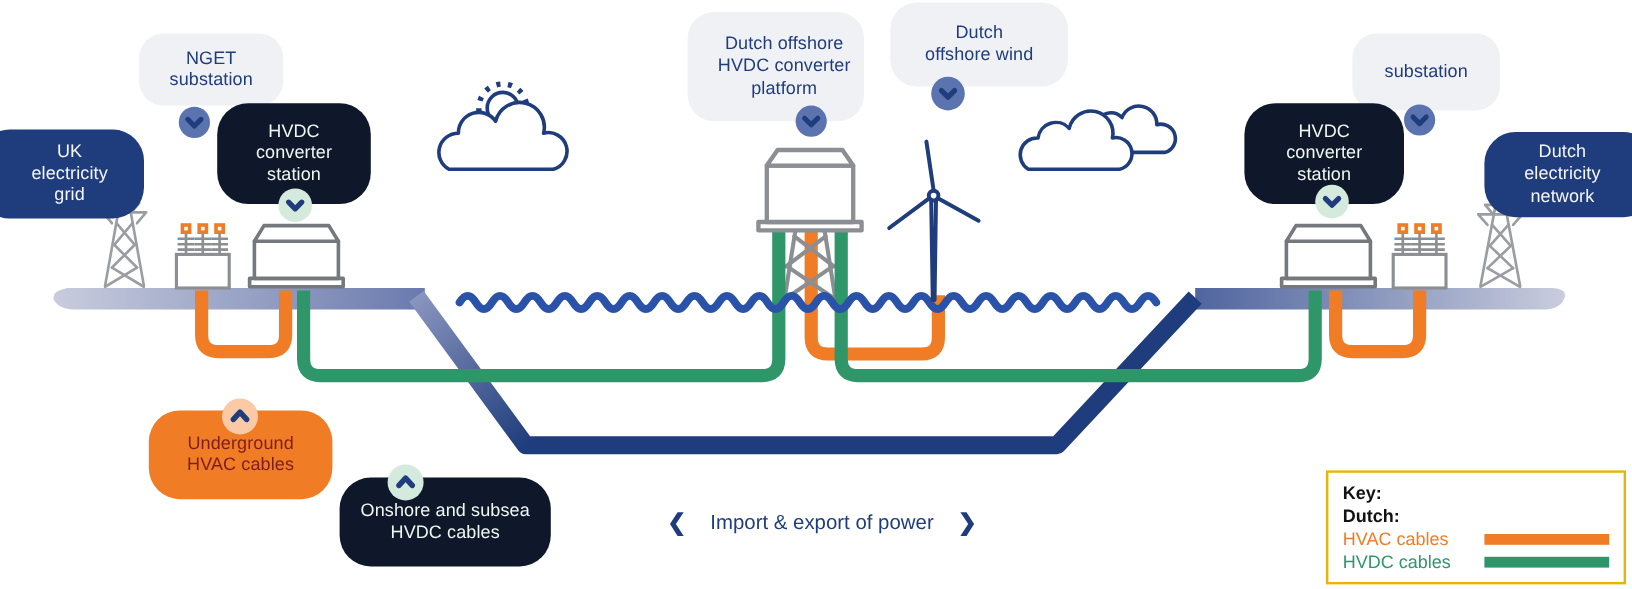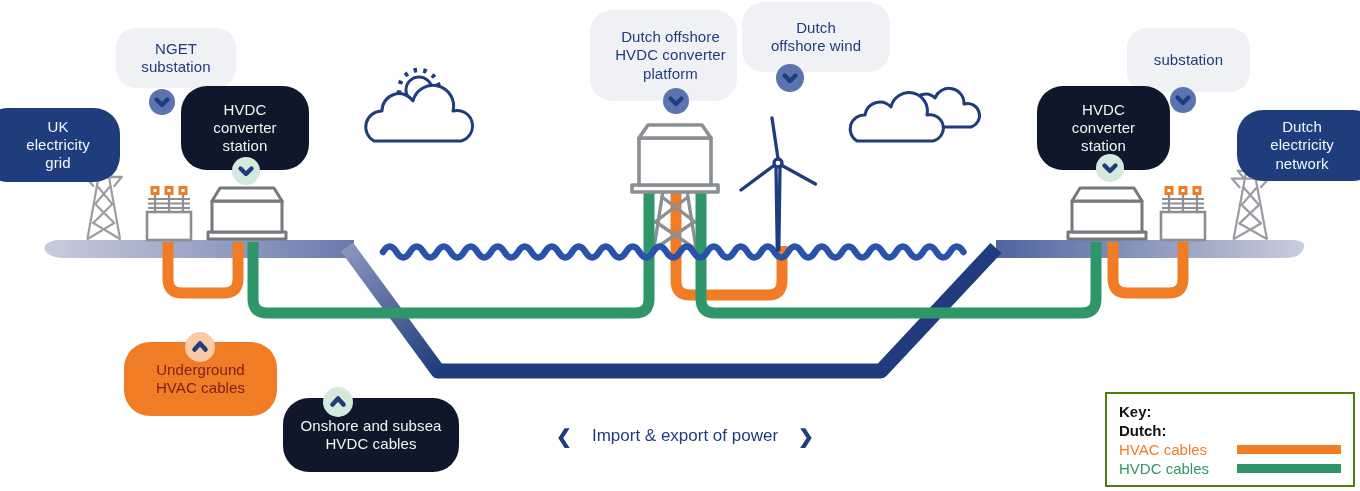--- a/index.html
+++ b/index.html
@@ -14,21 +14,21 @@
     box-sizing:border-box;
   }
   .bubble.gray{background:#f0f1f4;color:#1f3d7c;}
   .bubble.navy{background:#1f3d7c;color:#f4f6fb;}
   .bubble.green{background:#0f172a;color:#eef7f1;}
   .bubble.orange{background:#f07d26;color:#7f1d1d;}
 
   .b-nget{left:116px;top:28px;width:120px;height:60px;border-radius:20px;}
   .b-uk{left:-18px;top:108px;width:138px;height:74px;border-radius:26px;padding-left:14px;}
   .b-hvdc-l{left:181px;top:86px;width:128px;height:84px;border-radius:26px;}
-  .b-platform{left:590px;top:10px;width:147px;height:91px;border-radius:22px;padding-left:14px;}
+  .b-platform{left:573px;top:10px;width:147px;height:91px;border-radius:22px;padding-left:14px;}
   .b-wind{left:742px;top:2px;width:148px;height:70px;border-radius:22px;}
   .b-sub-r{left:1127px;top:28px;width:123px;height:64px;border-radius:20px;}
   .b-hvdc-r{left:1037px;top:86px;width:133px;height:84px;border-radius:26px;}
   .b-dutch{left:1237px;top:110px;width:142px;height:71px;border-radius:26px;padding-right:12px;}
   .b-hvac{left:124px;top:342px;width:153px;height:74px;border-radius:26px;}
   .b-onshore{left:241px;top:398px;width:176px;height:74px;border-radius:26px;margin-left:42px;}
 
   .marker{position:absolute;z-index:3;border-radius:50%;display:flex;align-items:center;justify-content:center;}
   .marker.slate{background:#5b74b0;}
   .marker.mint{background:#d4eadd;}
@@ -47,21 +47,21 @@
 
   .caption{
     position:absolute;z-index:2;left:555px;top:420px;width:260px;height:32px;
     display:flex;align-items:center;justify-content:center;gap:20px;
     color:#1f3d7c;font-size:17px;
   }
   .caption .chev{font-size:19px;font-weight:700;color:#1f3d7c;}
 
   .keybox{
     position:absolute;z-index:2;left:1105px;top:392px;width:250px;height:95px;
-    border:2px solid #4d7c0f;background:#fff;box-sizing:border-box;
+    border:2px solid #eab308;background:#fff;box-sizing:border-box;
     padding:8px 12px 0 12px;font-size:15px;line-height:19px;
   }
   .key-title,.key-subtitle{font-weight:700;color:#121212;}
   .key-row{display:flex;align-items:center;justify-content:space-between;}
   .key-label.hvac{color:#f07d26;}
   .key-label.hvdc{color:#2e9668;}
   .swatch{width:104px;height:9px;display:inline-block;}
   .swatch.hvac{background:#f07d26;}
   .swatch.hvdc{background:#2e9668;}
 </style>

